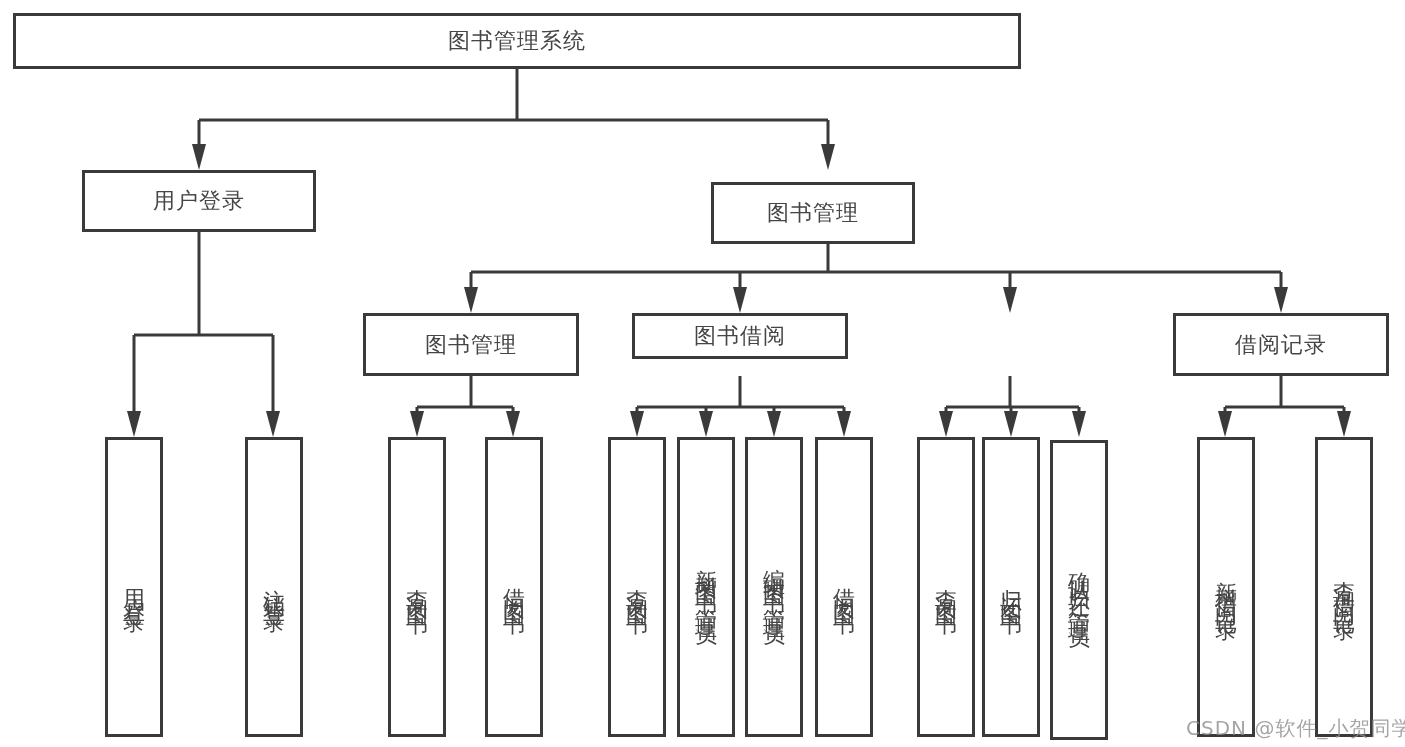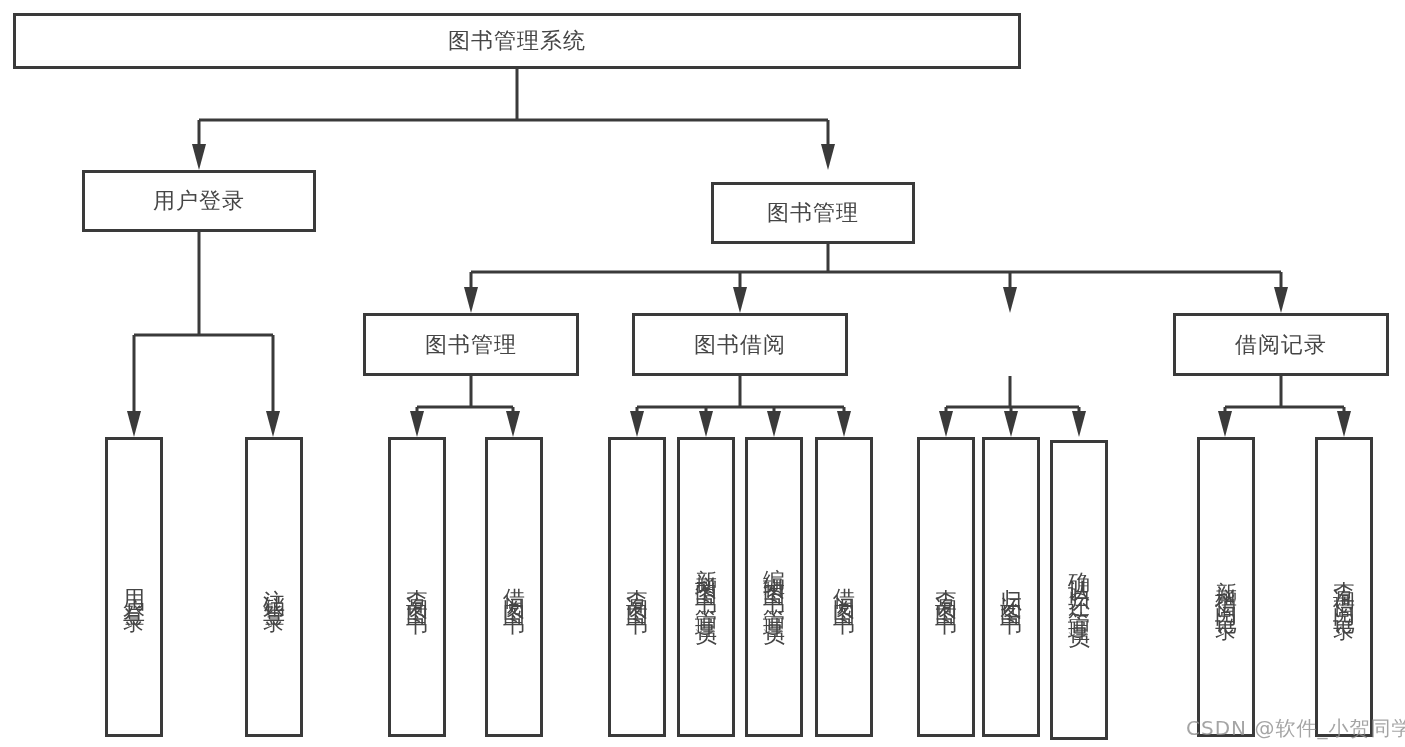--- a/index.html
+++ b/index.html
@@ -136,21 +136,21 @@
   <div class="node h" style="left:82px;top:170px;width:234px;height:62px">
     <span>用户登录</span>
   </div>
   <div class="node h" style="left:711px;top:182px;width:204px;height:62px">
     <span>图书管理</span>
   </div>
 
   <div class="node h" style="left:363px;top:313px;width:216px;height:63px">
     <span>图书管理</span>
   </div>
-  <div class="node h" style="left:632px;top:313px;width:216px;height:63px">
+  <div class="node h" style="left:632px;top:313px;width:216px;height:46px">
     <span>图书借阅</span>
   </div>
   <div class="node h" style="left:1173px;top:313px;width:216px;height:63px">
     <span>借阅记录</span>
   </div>
 
   <div class="node v" style="left:105px;top:437px;width:58px;height:300px">
     <span>用户登录</span>
   </div>
   <div class="node v" style="left:245px;top:437px;width:58px;height:300px">

